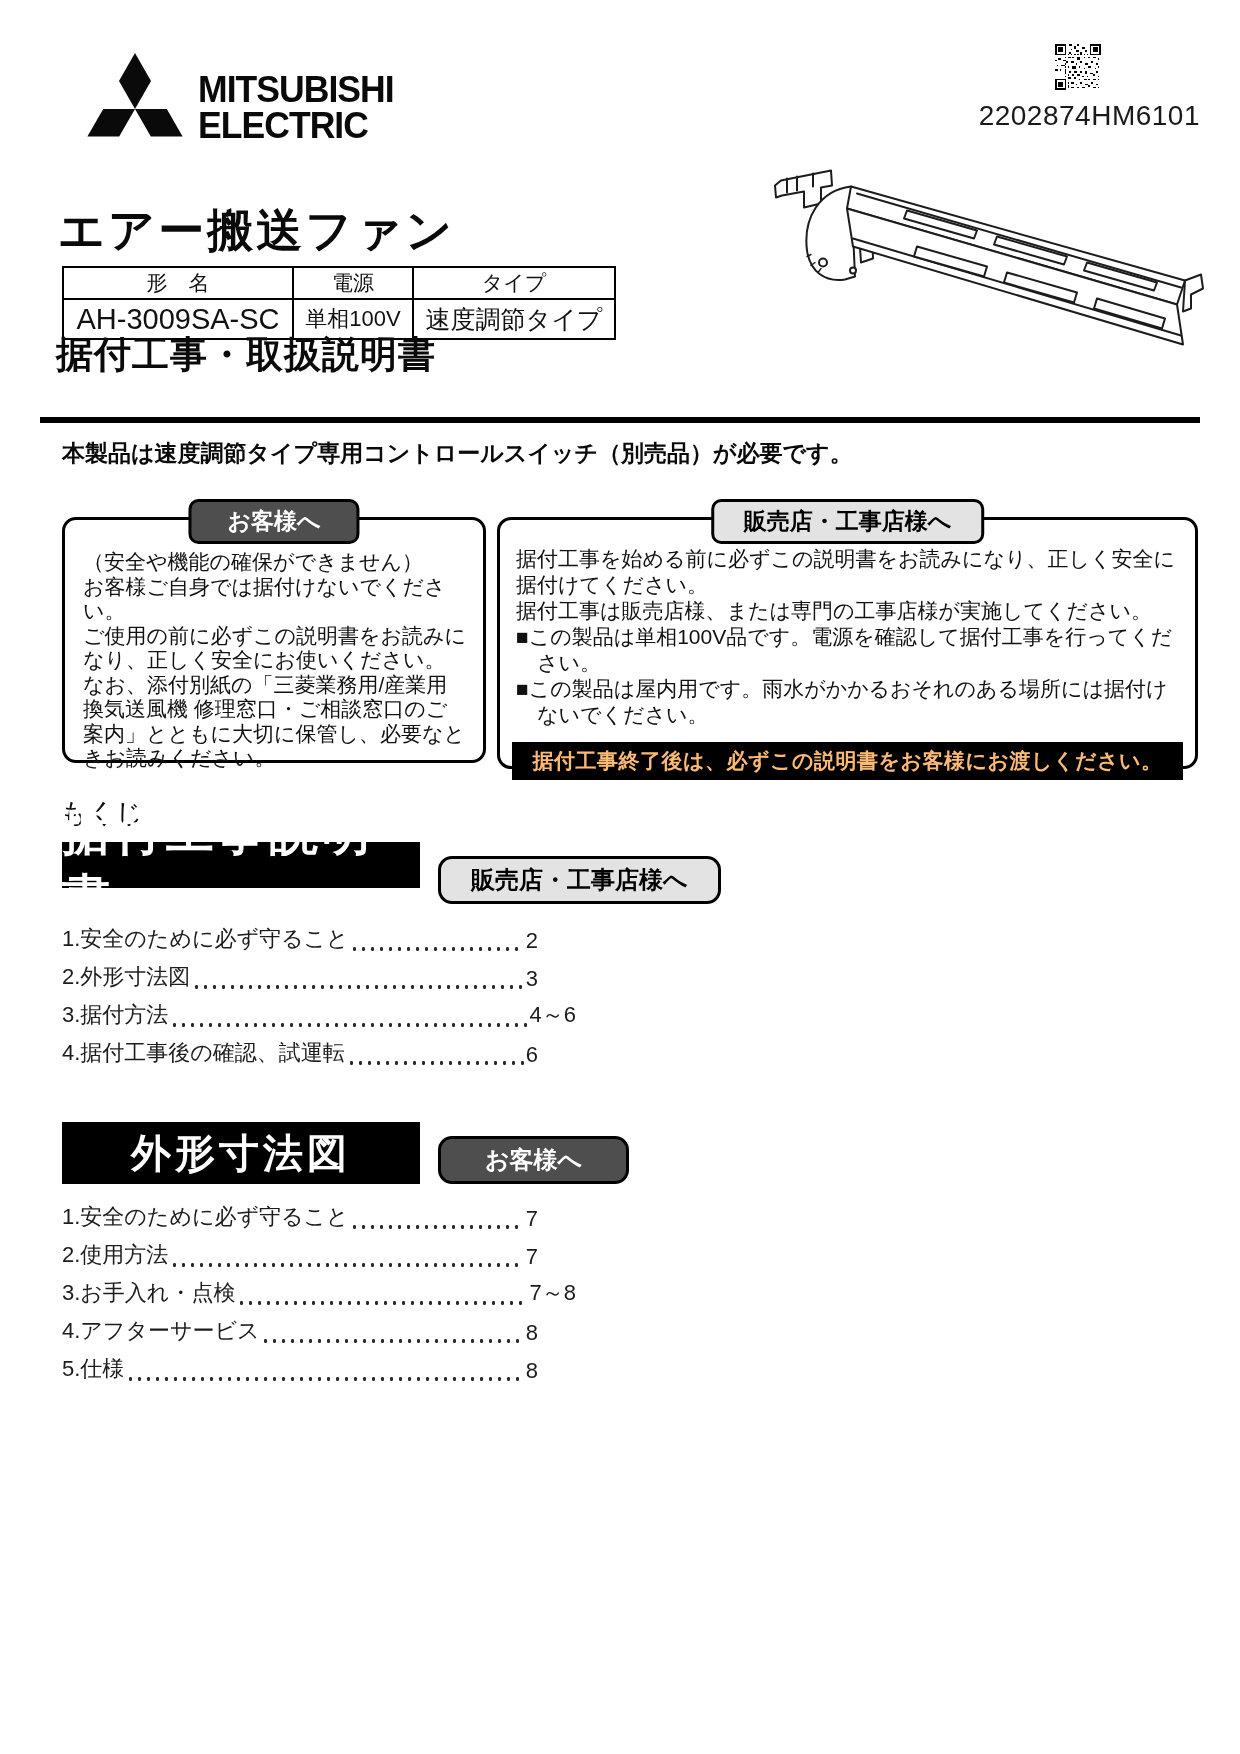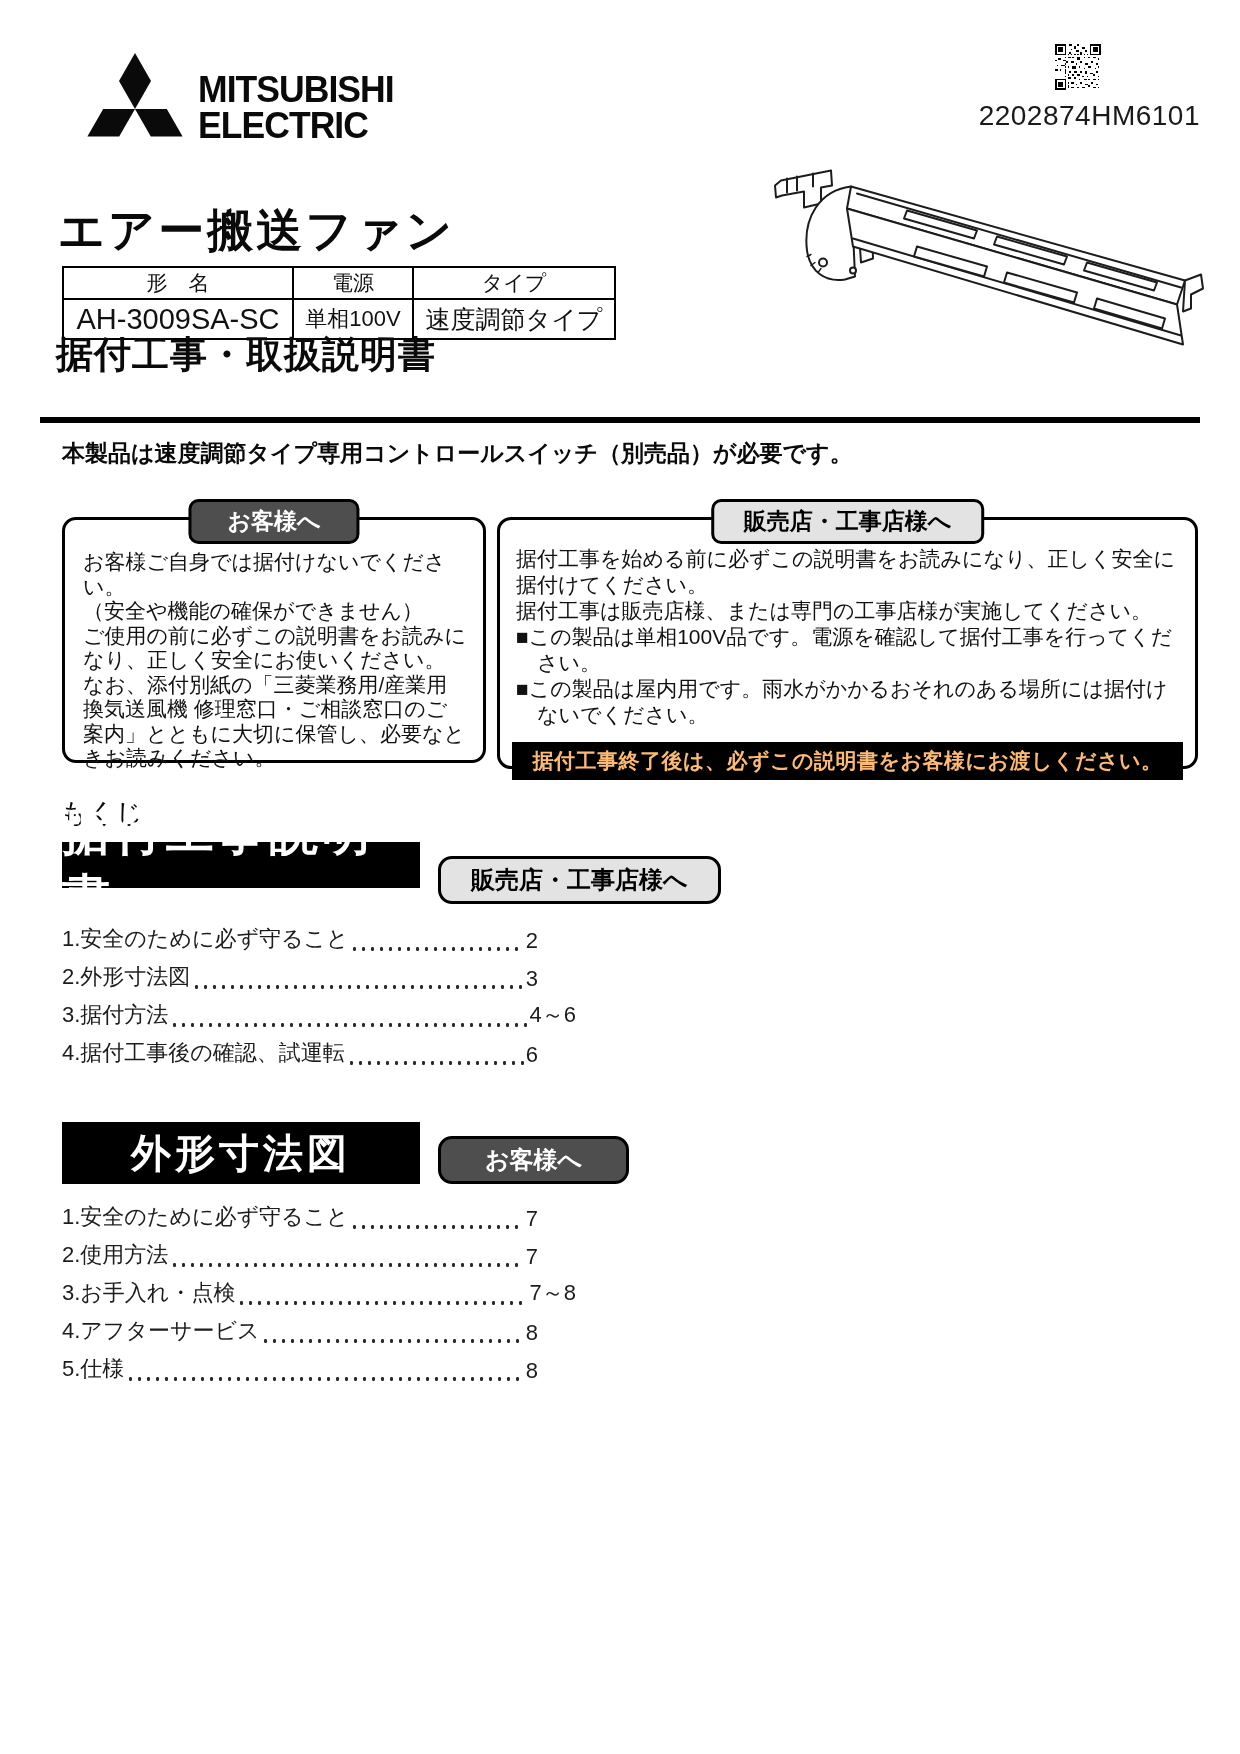--- a/index.html
+++ b/index.html
@@ -163,22 +163,22 @@
 
 <div class="abs doc-title">据付工事・取扱説明書</div>
 
 <div class="abs rule"></div>
 
 <div class="abs notice">本製品は速度調節タイプ専用コントロールスイッチ（別売品）が必要です。</div>
 
 <div class="abs info-box box-customer">
   <div class="box-badge badge-dark">お客様へ</div>
   <div class="box-body">
+    <p>（安全や機能の確保ができません）</p>
     <p>お客様ご自身では据付けないでください。</p>
-    <p>（安全や機能の確保ができません）</p>
     <p>ご使用の前に必ずこの説明書をお読みになり、正しく安全にお使いください。</p>
     <p>なお、添付別紙の「三菱業務用/産業用換気送風機 修理窓口・ご相談窓口のご案内」とともに大切に保管し、必要なときお読みください。</p>
   </div>
 </div>
 
 <div class="abs info-box box-dealer">
   <div class="box-badge badge-light">販売店・工事店様へ</div>
   <div class="box-body">
     <p>据付工事を始める前に必ずこの説明書をお読みになり、正しく安全に据付けてください。</p>
     <p>据付工事は販売店様、または専門の工事店様が実施してください。</p>

